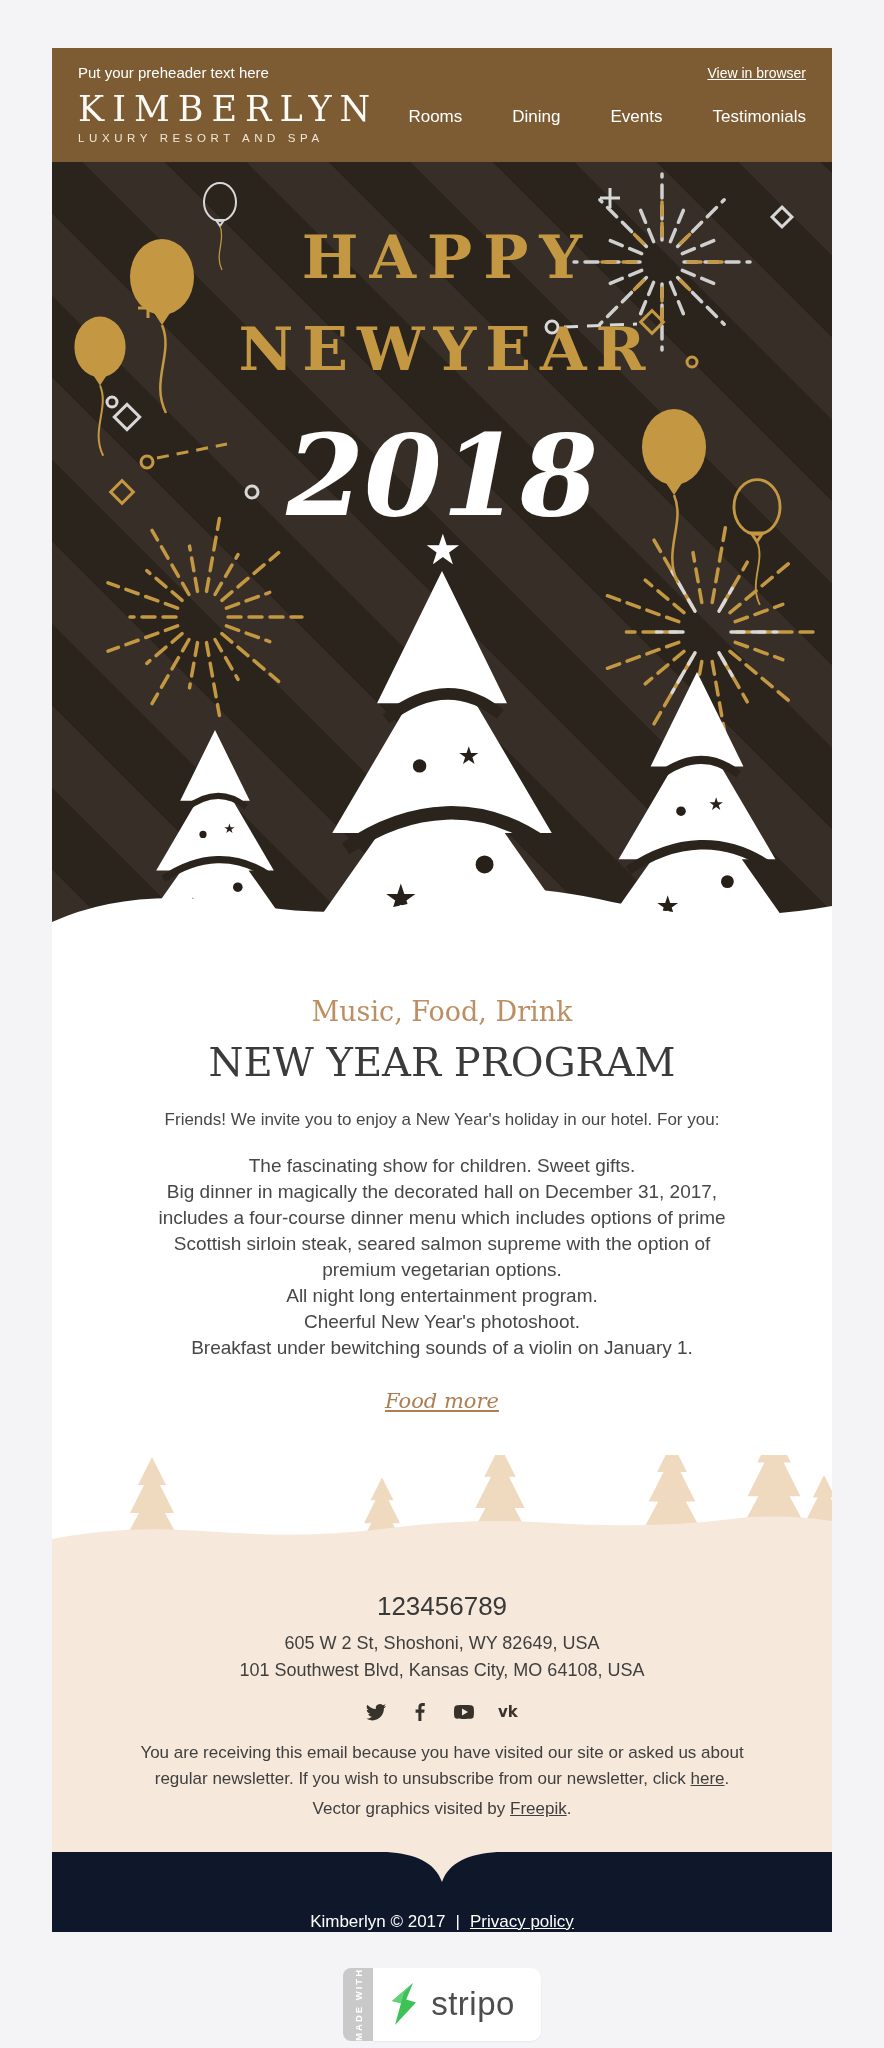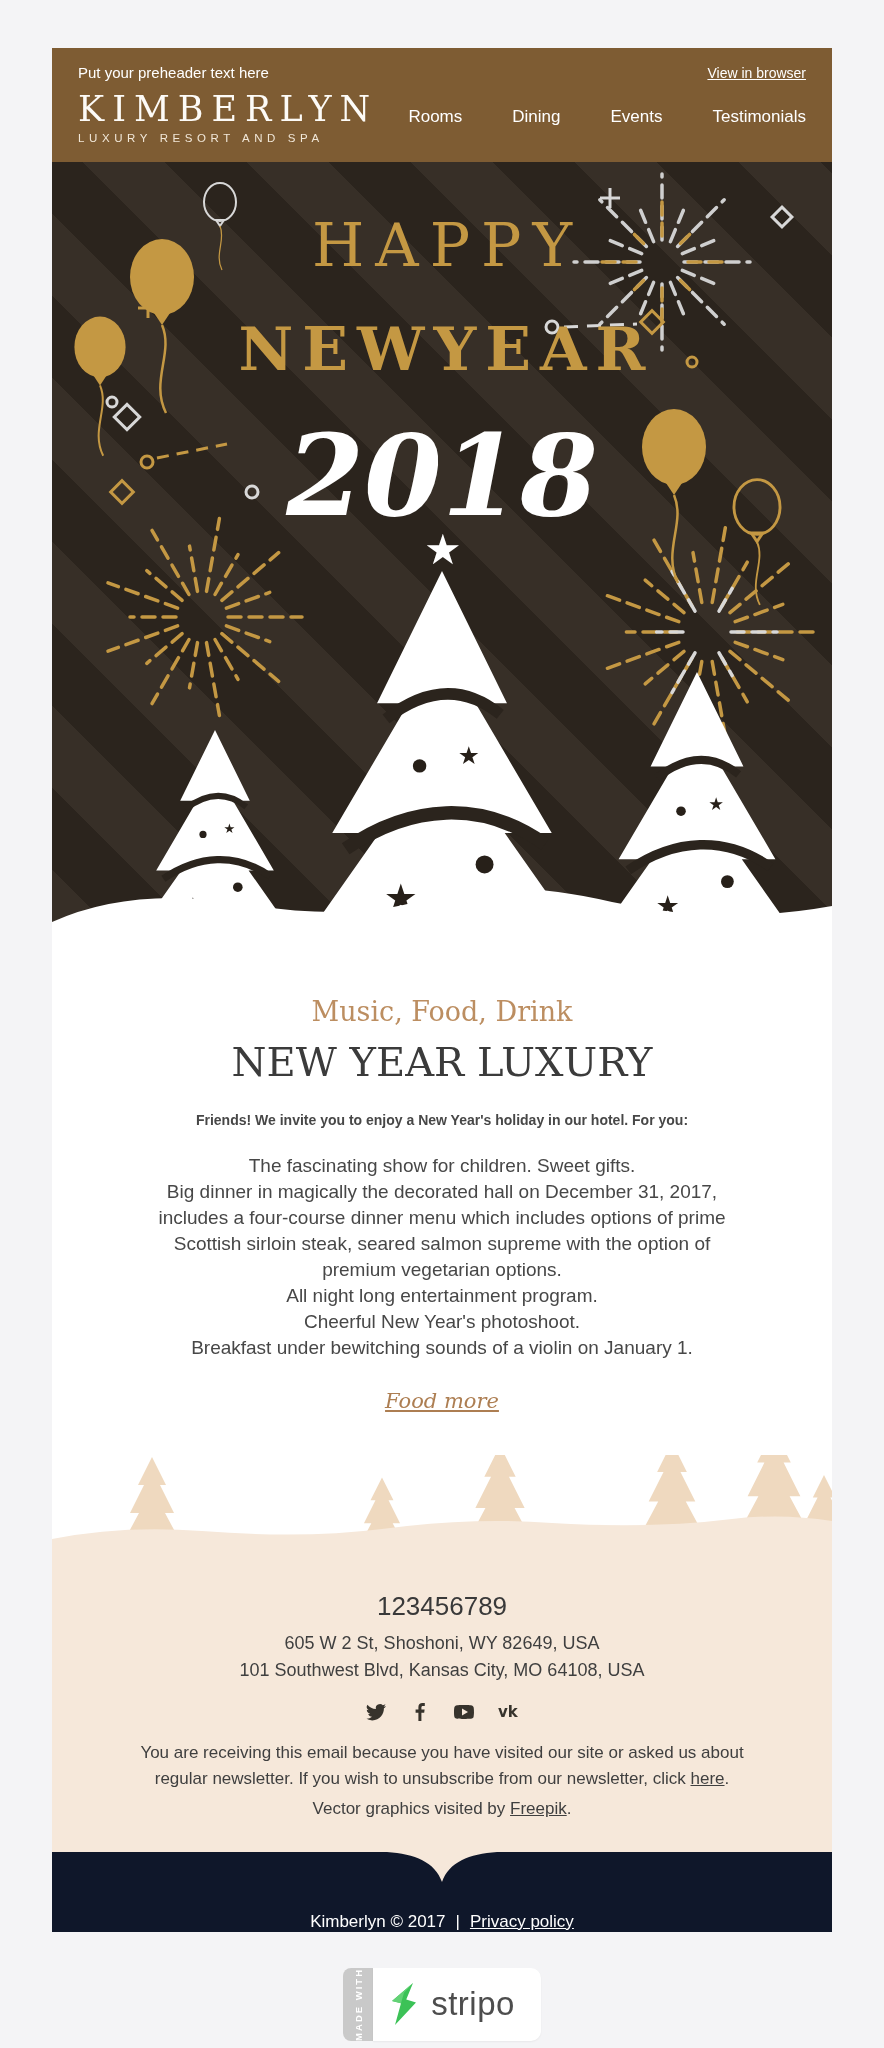--- a/index.html
+++ b/index.html
@@ -17,29 +17,29 @@
   .tagline { font-size:11.5px; letter-spacing:4.6px; color:#f1e7d8; margin-top:4px; }
   .nav { display:flex; gap:50px; font-size:17px; }
   .nav a { color:#fff; text-decoration:none; cursor:pointer; }
 
   
   .hero { position:relative; height:790px; overflow:hidden;
           background-color:#2b241d;
           background-image:repeating-linear-gradient(45deg, #372f27 0 58px, rgba(0,0,0,0) 58px 116px); }
   .hero-art { position:absolute; inset:0; }
   .hero-text { position:absolute; width:100%; text-align:center; font-family:"DejaVu Serif", serif; }
-  .ht1 { top:48px;  font-size:60px; font-weight:normal; letter-spacing:11px; color:#c49843; text-indent:11px; }
+  .ht1 { top:60px;  font-size:60px; font-weight:bold; letter-spacing:11px; color:#c49843; text-indent:11px; }
   .ht2 { top:152px; font-size:60px; font-weight:bold; letter-spacing:9px;  color:#c49843; text-indent:9px; }
   .ht3 { top:248px; font-size:112px; font-weight:bold; font-style:italic; color:#ffffff;text-align:center; }
 
   
   .program { background:#fff; text-align:center; padding:44px 90px 42px; color:#474747; }
   .kicker { font-family:"DejaVu Serif", serif; font-size:27px; color:#bc8e61; margin-bottom:12px; }
   .title  { font-family:"DejaVu Serif", serif; font-size:40px; color:#3b3b3b; margin-bottom:22px; font-weight:normal; }
-  .intro  { font-size:14px; line-height:26px; margin-bottom:20px;font-weight:bold; }
+  .intro  { font-size:17px; line-height:26px; margin-bottom:20px; }
   .details div { font-size:19px; line-height:26px; }
   .readmore-wrap { margin-top:28px; }
   .readmore { font-family:"DejaVu Serif", serif; font-style:italic; font-size:21px; color:#ad7e52; text-decoration:underline; cursor:pointer; }
 
   
   .transition { display:block; background:#fff; }
   .footer-beige { background:#f6e8da; text-align:center; color:#3f3f3f; padding:30px 70px 30px; position:relative; }
   .phone { font-size:26px; margin-bottom:8px; color:#393939; }
   .addr  { font-size:18px; line-height:27px; }
   .social { display:flex; justify-content:center; gap:20px; margin:16px 0 16px; }
@@ -215,21 +215,21 @@
         <path fill="#ffffff" d="M0,790 L0,760 Q80,724 190,742 Q300,760 370,738 Q450,714 560,740 Q670,764 780,744 L780,790 Z"></path>
       </svg>
 
       <div class="hero-text ht1">HAPPY</div>
       <div class="hero-text ht2">NEWYEAR</div>
       <div class="hero-text ht3">2018</div>
     </section>
 
     <section class="program">
       <div class="kicker">Music, Food, Drink</div>
-      <h1 class="title">NEW YEAR LUXURY</h1>
+      <h1 class="title">NEW YEAR PROGRAM</h1>
       <p class="intro">Friends! We invite you to enjoy a New Year's holiday in our hotel. For you:</p>
       <div class="details">
         <div>The fascinating show for children. Sweet gifts.</div>
         <div>Big dinner in magically the decorated hall on December 31, 2017, includes a four-course dinner menu which includes options of prime Scottish sirloin steak, seared salmon supreme with the option of premium vegetarian options.</div>
         <div>All night long entertainment program.</div>
         <div>Cheerful New Year's photoshoot.</div>
         <div>Breakfast under bewitching sounds of a violin on January 1.</div>
       </div>
       <div class="readmore-wrap">
         <a class="readmore">Food more</a>

